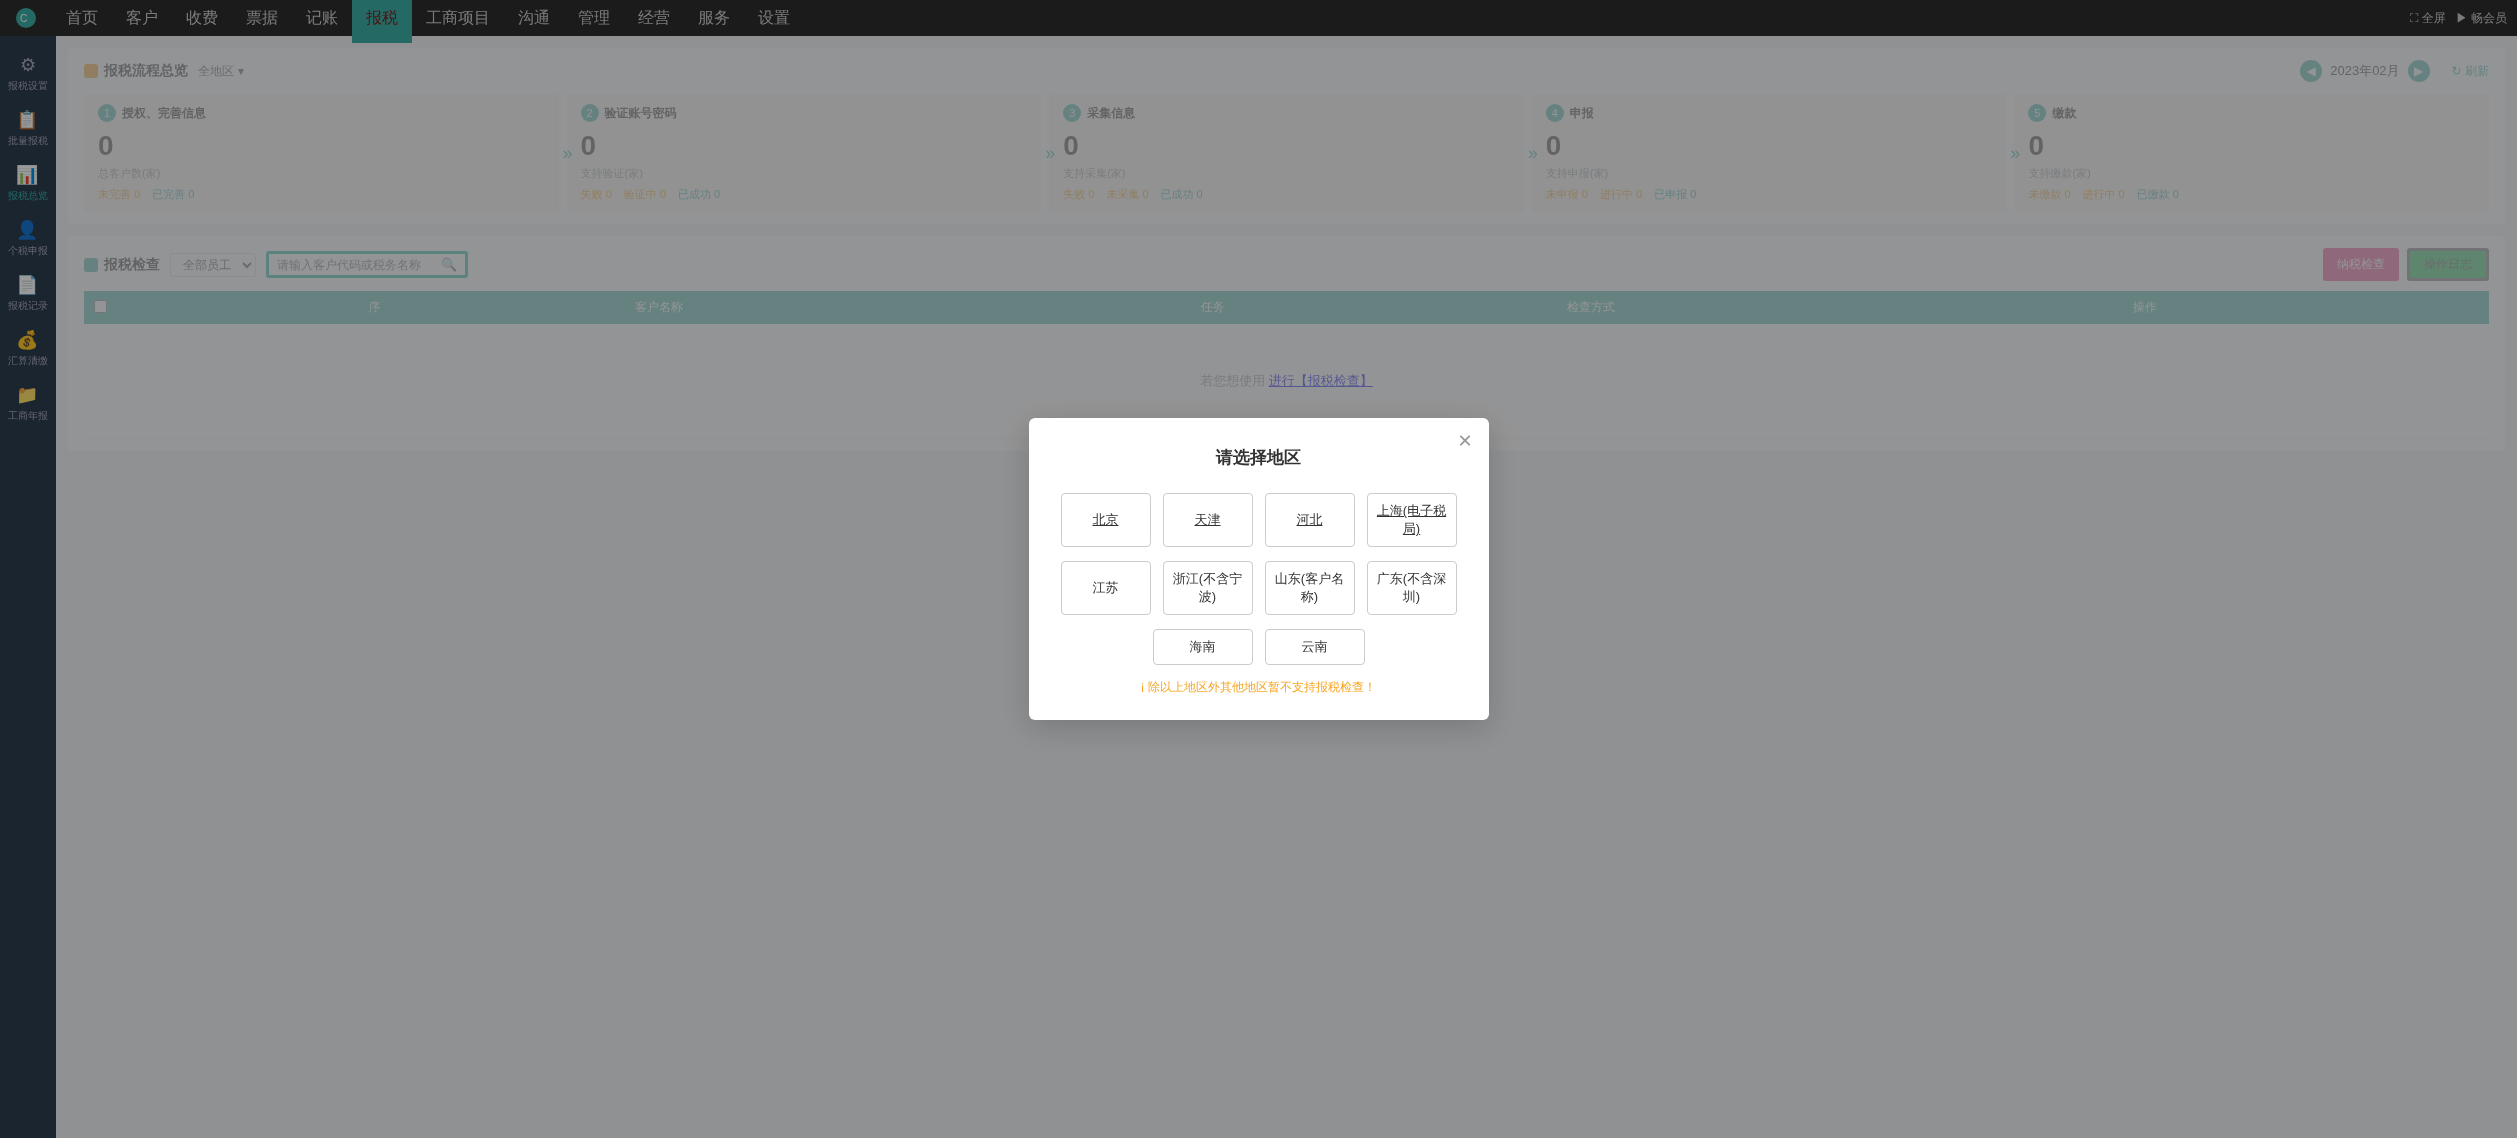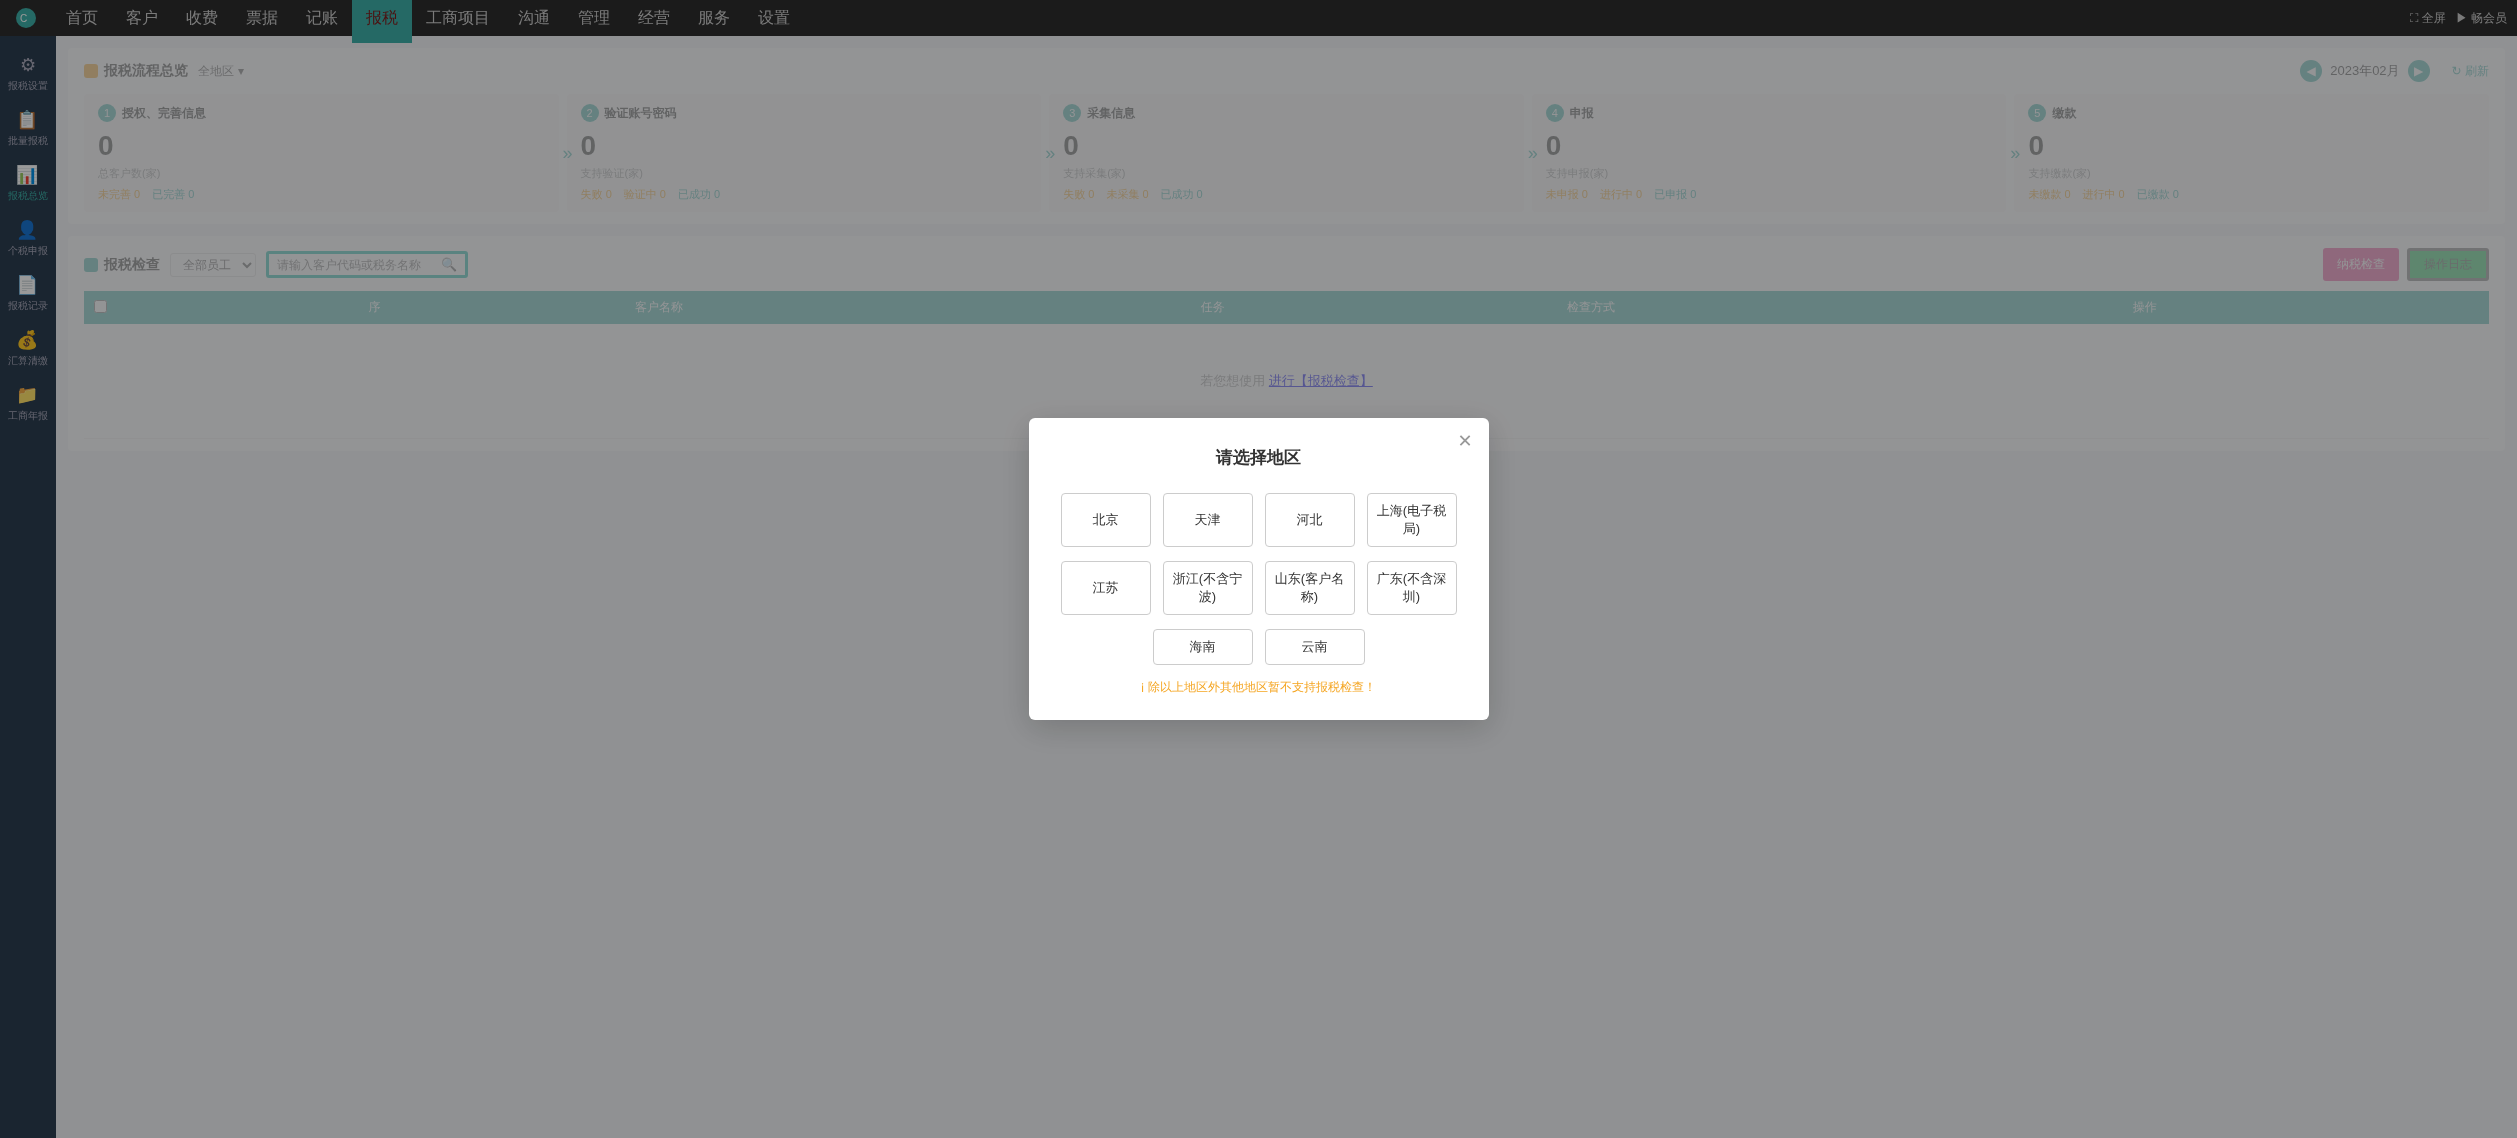--- a/index.html
+++ b/index.html
@@ -309,20 +309,21 @@
       cursor: pointer;
       color: #999;
       background: none;
       border: none;
     }
     .region-grid {
       display: grid;
       grid-template-columns: repeat(4, 1fr);
       gap: 12px;
       margin-bottom: 14px;
+      text-decoration: underline;
     }
     .region-grid-row2 {
       display: grid;
       grid-template-columns: repeat(4, 1fr);
       gap: 12px;
       margin-bottom: 14px;
     }
     .region-grid-row3 {
       display: flex;
       justify-content: center;

